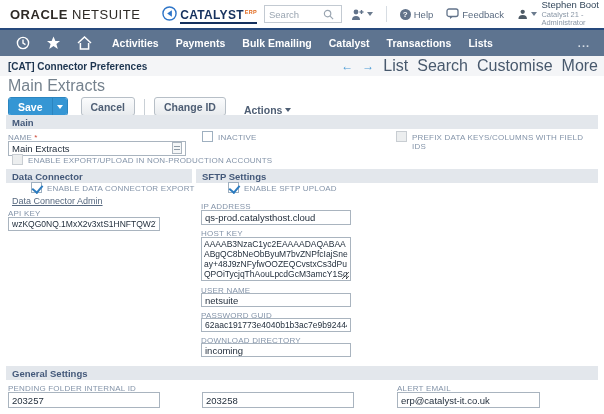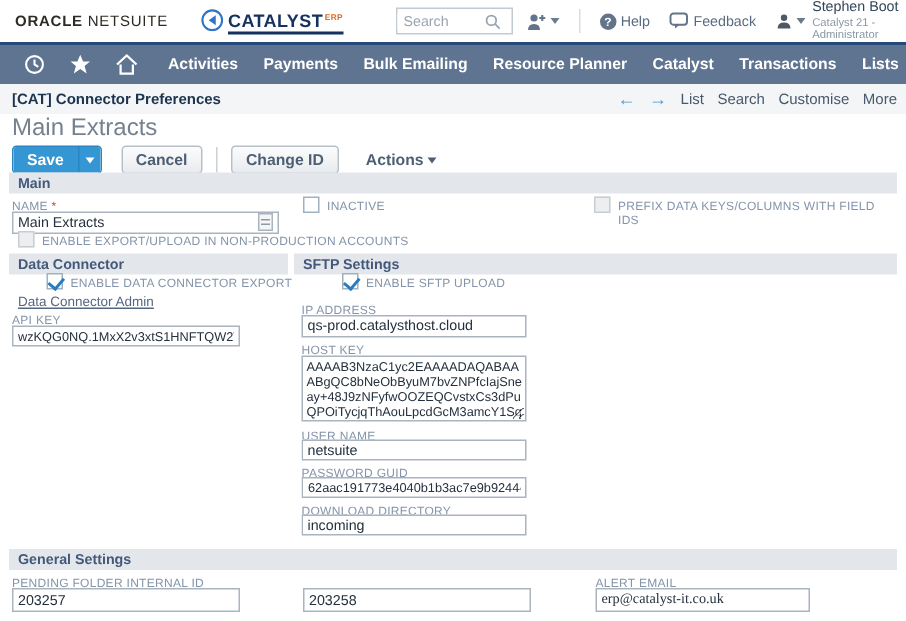--- a/index.html
+++ b/index.html
@@ -3,21 +3,21 @@
 <meta charset="utf-8">
 <style>
   * { margin:0; padding:0; box-sizing:border-box; }
   html,body { width:604px; height:414px; overflow:hidden; }
   body { font-family:"Liberation Sans", sans-serif; background:#fff; }
   #app { position:relative; width:604px; height:414px; background:#fff; }
 
   
   .topbar { position:absolute; top:0; left:0; width:604px; height:28px; background:#fff;
             display:flex; align-items:center; }
-  .oracle { margin-left:10px; font-size:10px; letter-spacing:.5px; color:#2e2a26; font-weight:bold; white-space:nowrap; }
+  .oracle { margin-left:10px; font-size:13px; letter-spacing:.5px; color:#2e2a26; font-weight:bold; white-space:nowrap; }
   .oracle .suite { font-weight:normal; }
   .catalyst-logo { display:flex; align-items:flex-start; margin-left:22px; }
   .cat-circle { width:15px; height:15px; margin-top:1px; }
   .cat-text { font-size:12px; font-weight:bold; color:#15315e; letter-spacing:.3px; margin-left:3px;
               border-bottom:2px solid #15315e; line-height:14px; }
   .cat-sup { font-size:5.5px; color:#e06a1f; font-weight:bold; vertical-align:super; margin-left:1px; }
   .searchbox { position:absolute; left:264px; top:5px; width:78px; height:18px; border:1px solid #c3cad2;
                display:flex; align-items:center; background:#fff; }
   .searchbox input { border:none; outline:none; width:58px; font-size:9.5px; padding-left:4px;
                      color:#333; font-family:"Liberation Sans",sans-serif; }
@@ -43,26 +43,26 @@
   .nav-items { display:flex; margin-left:20px; }
   .nav-item { color:#fff; font-size:10.5px; font-weight:bold; margin-right:17px; white-space:nowrap; }
   .nav-more { position:absolute; right:14px; color:#d7dee6; font-size:11px; font-weight:bold; letter-spacing:1px; }
 
   
   .pagehead { position:absolute; top:56px; left:0; width:604px; height:20px; background:#f4f5f7;
               display:flex; align-items:center; }
   .page-title { margin-left:8px; font-size:10px; font-weight:bold; color:#1c344f; }
   .head-links { position:absolute; right:6px; display:flex; align-items:center; }
   .head-arrow { color:#4a9bd5; font-size:12px; margin-right:9px; }
-  .head-link { color:#48596d; font-size:10px; margin-right:9px; }
+  .head-link { color:#48596d; font-size:16px; margin-right:9px; }
 
   .record-title { position:absolute; top:77px; left:8px; font-size:16px; color:#75828e; }
 
   
-  .btnrow { position:absolute; top:97px; left:8px; display:flex; align-items:center; }
+  .btnrow { position:absolute; top:97px; left:8px; display:flex; align-items:flex-end; }
   .btn-save { display:flex; height:19px; border-radius:3px; overflow:hidden; border:1px solid #2b85c0; }
   .btn-save-main { background:#3596d4; color:#fff; font-size:10.5px; font-weight:bold;
                    display:flex; align-items:center; padding:0 9px; }
   .btn-save-drop { background:#3596d4; border-left:1px solid #2b85c0; width:15px;
                    display:flex; align-items:center; justify-content:center; }
   .btn-save-drop .caret-down { border-top-color:#fff; margin:0; }
   .btn-gray { height:19px; border-radius:3px; border:1px solid #b7bfc7;
               background:linear-gradient(#fbfcfd,#e8ebee); color:#4e5e74; font-size:10.5px; font-weight:bold;
               display:flex; align-items:center; padding:0 9px; }
   .btn-divider { width:1px; height:17px; background:#c9d0d6; margin:0 9px; }
@@ -161,21 +161,20 @@
     <span class="nav-icon">
       <svg width="15" height="14" viewBox="0 0 15 14">
         <path d="M1 7 L7.5 1 L14 7" fill="none" stroke="#fff" stroke-width="1.5"></path>
         <path d="M3.4 7 L3.4 13 L11.6 13 L11.6 7" fill="none" stroke="#fff" stroke-width="1.5"></path>
       </svg>
     </span>
     <div class="nav-items">
       <span class="nav-item">Activities</span>
       <span class="nav-item">Payments</span>
       <span class="nav-item">Bulk Emailing</span>
-      <span class="nav-item">Resource Planner</span>
       <span class="nav-item">Catalyst</span>
       <span class="nav-item">Transactions</span>
       <span class="nav-item">Lists</span>
 
     </div>
     <span class="nav-more">...</span>
   </div>
 
   <div class="pagehead">
     <span class="page-title">[CAT] Connector Preferences</span>
@@ -257,15 +256,15 @@
   <input class="finput" style="top: 343px; left: 201px; width: 150px; height: 14px;" value="incoming">
 
   <div class="secbar" style="top:366px; left:6px; width:592px;">General Settings</div>
 
   <div class="flabel" style="top:384px; left:8px;">PENDING FOLDER INTERNAL ID</div>
   <input class="finput" style="top: 392px; left: 8px; width: 152px; height: 16px;" value="203257">
 
   <input class="finput" style="top: 392px; left: 202px; width: 152px; height: 16px;" value="203258">
 
   <div class="flabel" style="top:384px; left:397px;">ALERT EMAIL</div>
-  <input class="finput" style="top: 392px; left: 397px; width: 143px; height: 16px; font-family: Liberation Serif, serif;" value="erp@catalyst-it.co.uk">
+  <input class="finput" style="top: 392px; left: 397px; width: 143px; height: 16px;" value="erp@catalyst-it.co.uk">
 
 </div>
 
 </body></html>

